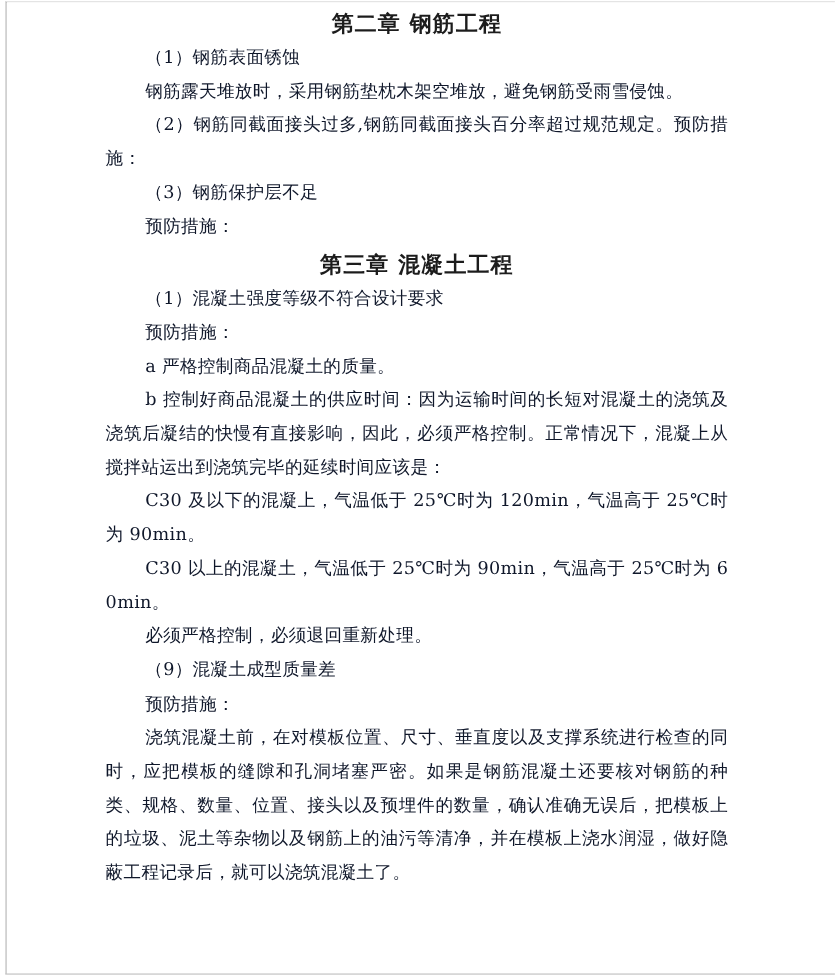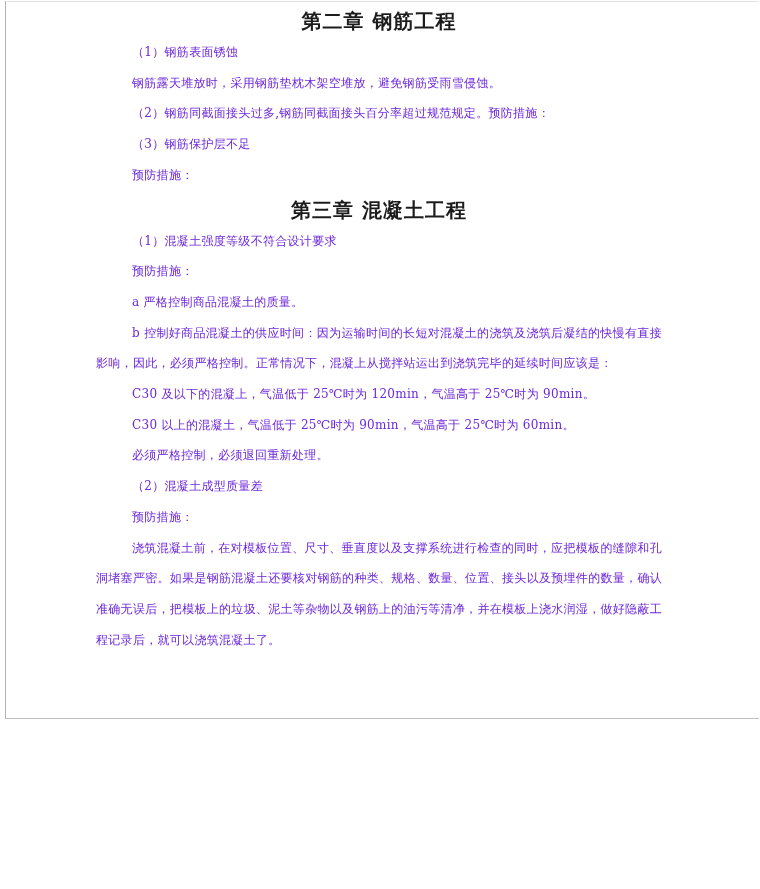--- a/index.html
+++ b/index.html
@@ -8,21 +8,21 @@
     background: #ffffff;
     width: 760px;
     height: 889px;
     overflow: hidden;
   }
   .page {
     position: absolute;
     left: 5px;
     top: 1px;
     width: 754px;
-    height: 718px;
+    height: 885px;
     background: #ffffff;
     border-left: 1px solid #b3b3b3;
     border-top: 1px solid #e2e2e2;
     border-bottom: 1px solid #bdbdbd;
     box-sizing: border-box;
     overflow: hidden;
   }
   .content {
     padding: 4px 97px 0 90px;
   }
@@ -35,23 +35,23 @@
     text-align: center;
     color: #1c1c1c;
     margin: 0 0 1px 0;
   }
   .chapter-title.second {
     margin-top: 4px;
     margin-bottom: 1px;
   }
   .content p {
     font-family: "DejaVu Serif", "Liberation Serif", serif;
-    font-size: 12px;
+    font-size: 16px;
     line-height: 30.7px;
-    color: #6d28d9;
+    color: #0f172a;
     letter-spacing: 0.3px;
     text-align: justify;
     text-indent: 36px;
     margin: 0;
     word-break: break-all;
   }
 </style>
 </head>
 <body>
 
@@ -64,17 +64,17 @@
       <p>（3）钢筋保护层不足</p>
       <p>预防措施：</p>
       <h1 class="chapter-title second">第三章 混凝土工程</h1>
       <p>（1）混凝土强度等级不符合设计要求</p>
       <p>预防措施：</p>
       <p>a 严格控制商品混凝土的质量。</p>
       <p>b 控制好商品混凝土的供应时间：因为运输时间的长短对混凝土的浇筑及浇筑后凝结的快慢有直接影响，因此，必须严格控制。正常情况下，混凝上从搅拌站运出到浇筑完毕的延续时间应该是：</p>
       <p>C30 及以下的混凝上，气温低于 25℃时为 120min，气温高于 25℃时为 90min。</p>
       <p>C30 以上的混凝土，气温低于 25℃时为 90min，气温高于 25℃时为 60min。</p>
       <p>必须严格控制，必须退回重新处理。</p>
-      <p>（2）混凝土成型质量差</p>
+      <p>（9）混凝土成型质量差</p>
       <p>预防措施：</p>
       <p>浇筑混凝土前，在对模板位置、尺寸、垂直度以及支撑系统进行检查的同时，应把模板的缝隙和孔洞堵塞严密。如果是钢筋混凝土还要核对钢筋的种类、规格、数量、位置、接头以及预埋件的数量，确认准确无误后，把模板上的垃圾、泥土等杂物以及钢筋上的油污等清净，并在模板上浇水润湿，做好隐蔽工程记录后，就可以浇筑混凝土了。</p>
     </div>
 </div>
 
 </body></html>

